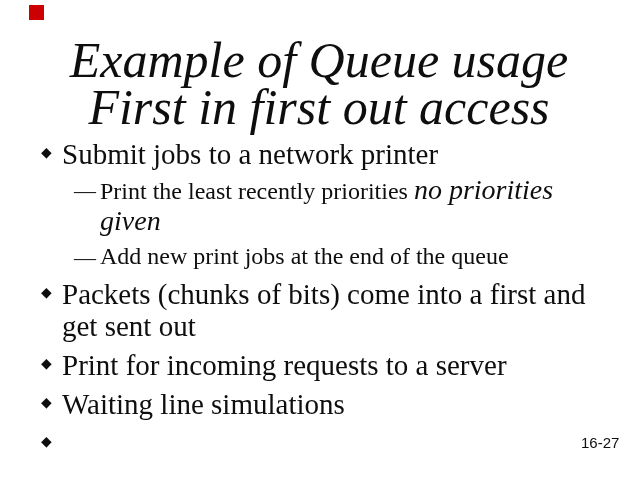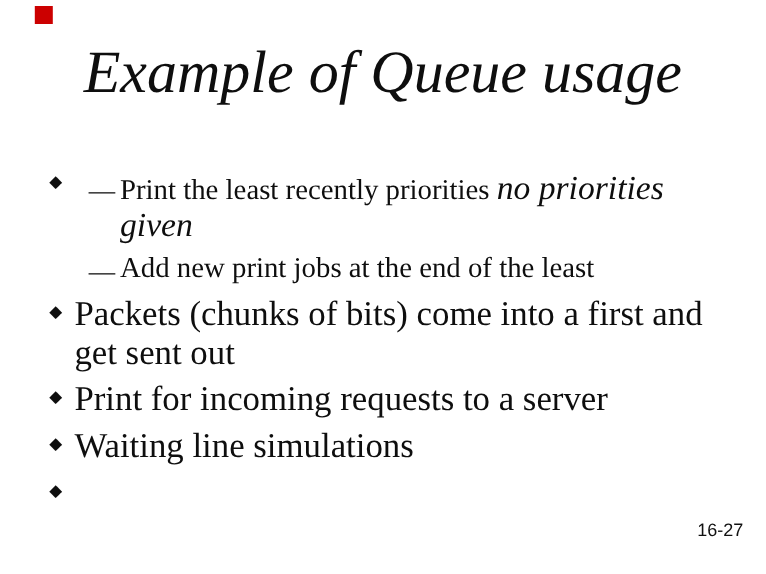--- a/index.html
+++ b/index.html
@@ -90,26 +90,27 @@
 </style>
 </head>
 <body>
 
 <div class="slide">
 
   <div class="red-square" style="background: rgb(204, 0, 0);"></div>
 
   <div class="title">
     <div>Example of Queue usage</div>
+    <div>First in first out access</div>
   </div>
 
   <div class="content" id="bullet-list">
-      <div class="li l1"><span class="marker">◆</span></div>
+      <div class="li l1"><span class="marker">◆</span><span>Submit jobs to a network printer</span></div>
       <div class="li l2"><span class="marker">—</span><span>Print the least recently priorities</span> <span class="italic-suffix">no priorities given</span></div>
-      <div class="li l2"><span class="marker">—</span><span>Add new print jobs at the end of the least</span></div>
+      <div class="li l2"><span class="marker">—</span><span>Add new print jobs at the end of the queue</span></div>
       <div class="li l1"><span class="marker">◆</span><span>Packets (chunks of bits) come into a first and get sent out</span></div>
       <div class="li l1"><span class="marker">◆</span><span>Print for incoming requests to a server</span></div>
       <div class="li l1"><span class="marker">◆</span><span>Waiting line simulations</span></div>
       <div class="li l1"><span class="marker">◆</span></div>
     </div>
 
   <div class="page-num">16-27</div>
 
 </div>
 

